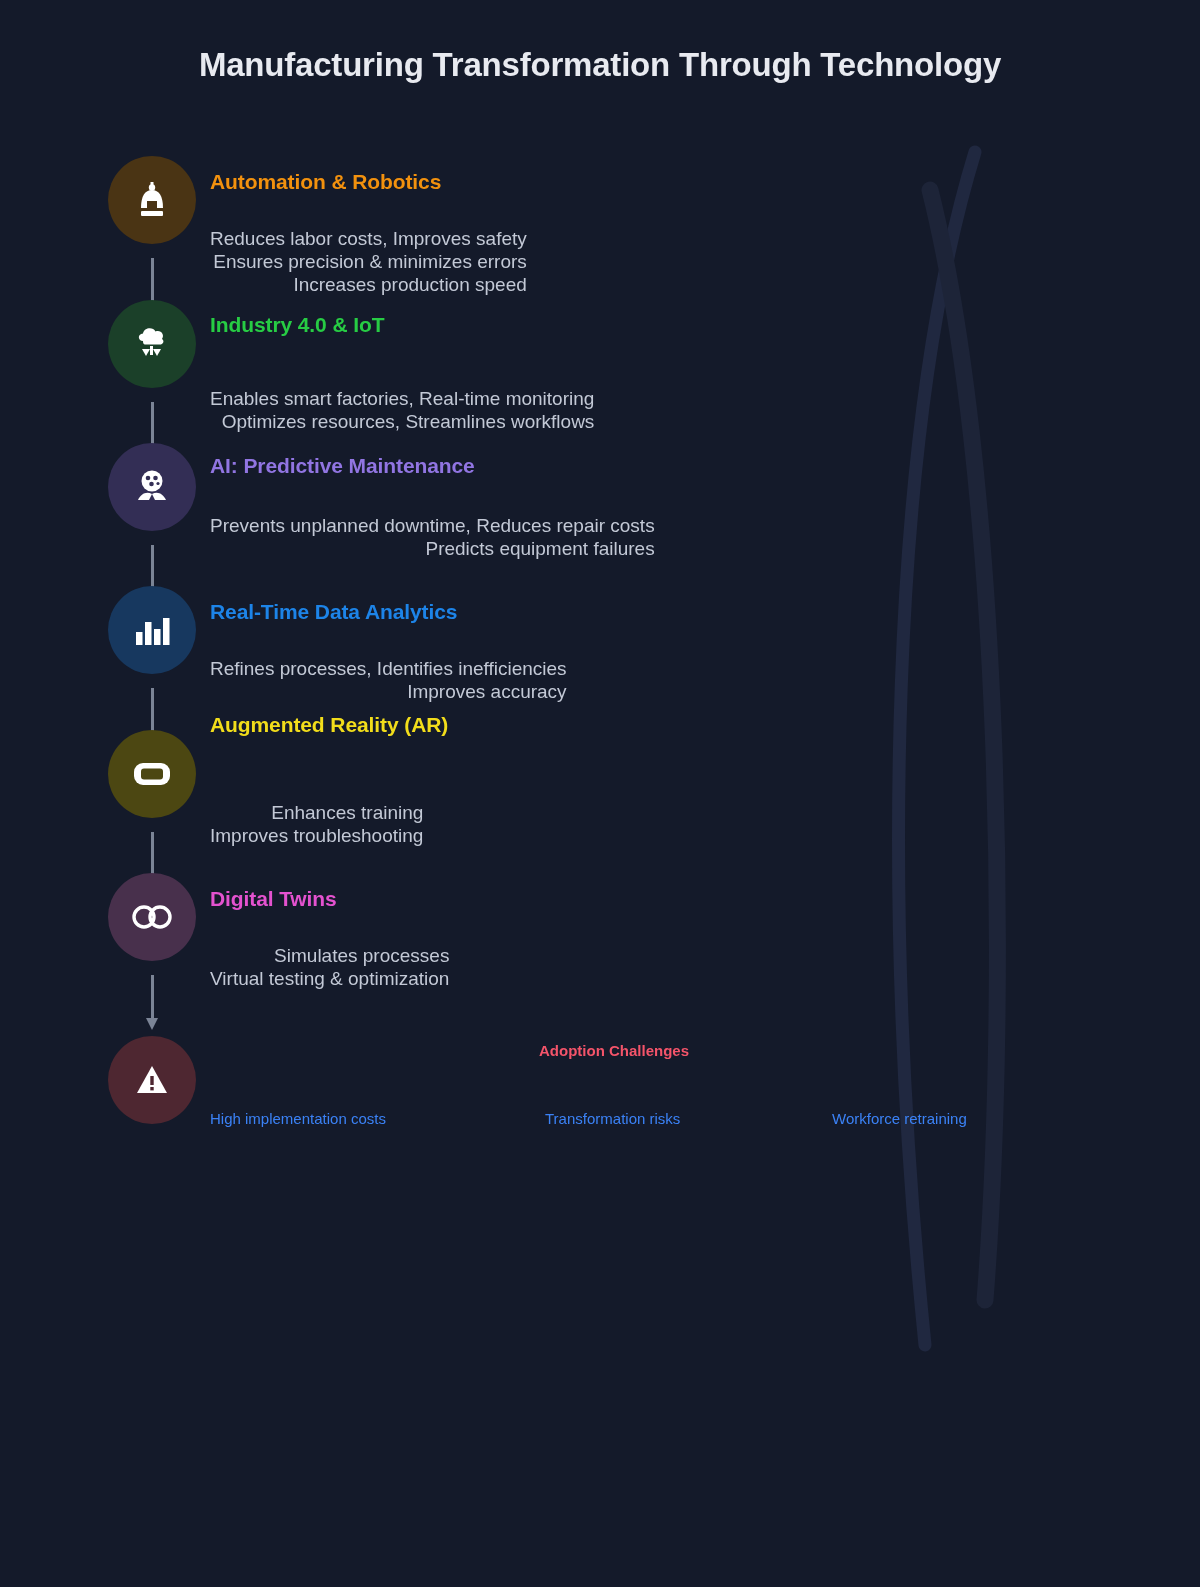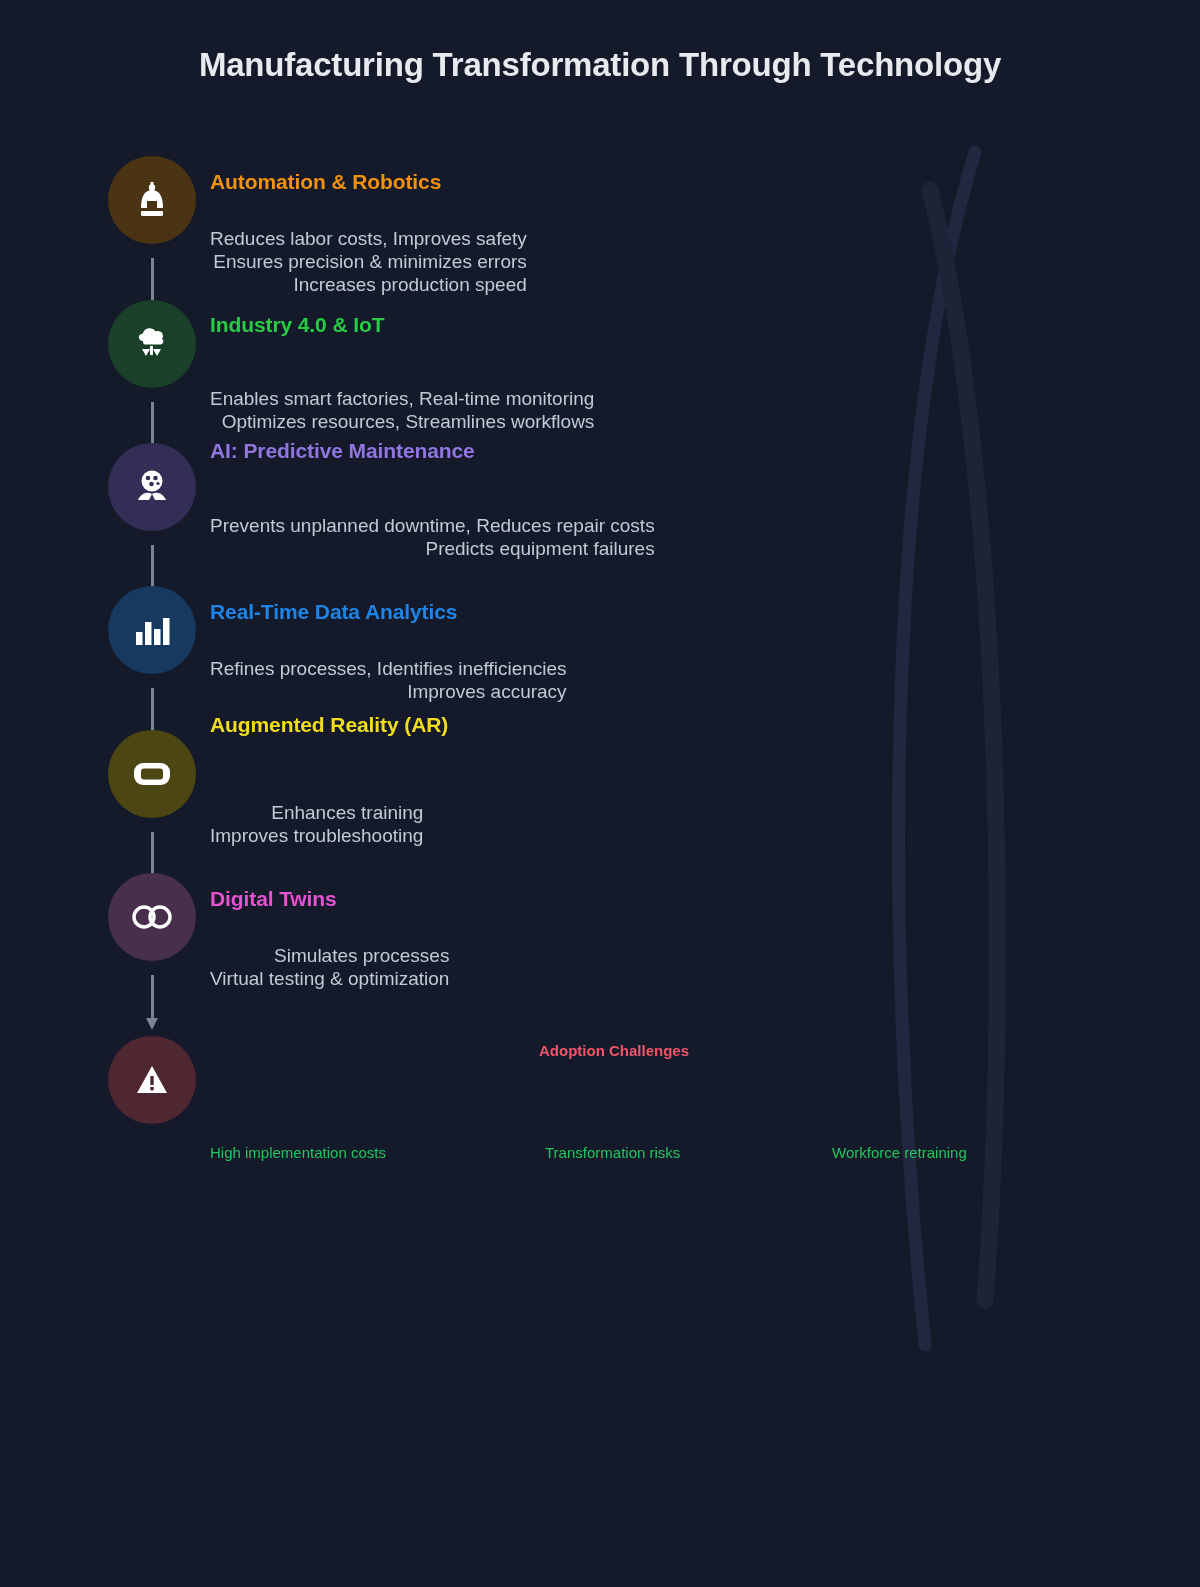--- a/index.html
+++ b/index.html
@@ -56,22 +56,22 @@
     border-top:12px solid #7b8496;
   }
 
   
   .challenges-title {
     position:absolute; left:14px; top:1042px; width:1200px;
     text-align:center;
     font-size:15px; font-weight:bold; color:#f4546a;
   }
   .challenge-item {
-    position:absolute; top:1144px;
-    font-size:15px; color:#22c55e; white-space:nowrap;
+    position:absolute; top:1110px;
+    font-size:15px; color:#3b82f6; white-space:nowrap;
   }
 </style>
 </head>
 <body>
 
 <div id="canvas">
 
   <svg class="deco" width="1200" height="1587" viewBox="0 0 1200 1587">
     <path d="M975 152 C 890 430, 880 900, 925 1345" fill="none" stroke="#202840" stroke-width="13" stroke-linecap="round"></path>
     <path d="M930 190 C 1000 470, 1010 980, 985 1300" fill="none" stroke="#1d2438" stroke-width="17" stroke-linecap="round"></path>
@@ -126,21 +126,21 @@
       <svg width="36" height="34" viewBox="0 0 36 34">
         <circle cx="18" cy="11" r="10.5" fill="#fff"></circle>
         <circle cx="14" cy="8" r="2.3" fill="#332e55"></circle>
         <circle cx="21.5" cy="8" r="2.3" fill="#332e55"></circle>
         <circle cx="17.5" cy="14" r="2.3" fill="#332e55"></circle>
         <circle cx="24" cy="13.5" r="1.6" fill="#332e55"></circle>
         <path d="M4 30 C7 24, 12 21, 18 24 C24 21, 29 24, 32 30 Z" fill="#fff"></path>
         <path d="M18 24 L15 30 L21 30 Z" fill="#332e55"></path>
       </svg>
     </div>
-    <div class="step-title" style="top:439px; color:#9175e2;">AI: Predictive Maintenance</div>
+    <div class="step-title" style="top:454px; color:#9175e2;">AI: Predictive Maintenance</div>
     <div class="step-desc" style="top:514px;">
       <div>Prevents unplanned downtime, Reduces repair costs</div>
       <div>Predicts equipment failures</div>
     </div>
     <div class="conn" style="top:545px; height:44px;">
       <div class="shaft"></div>
         <div class="head"></div>
     </div>
   </div>
 

